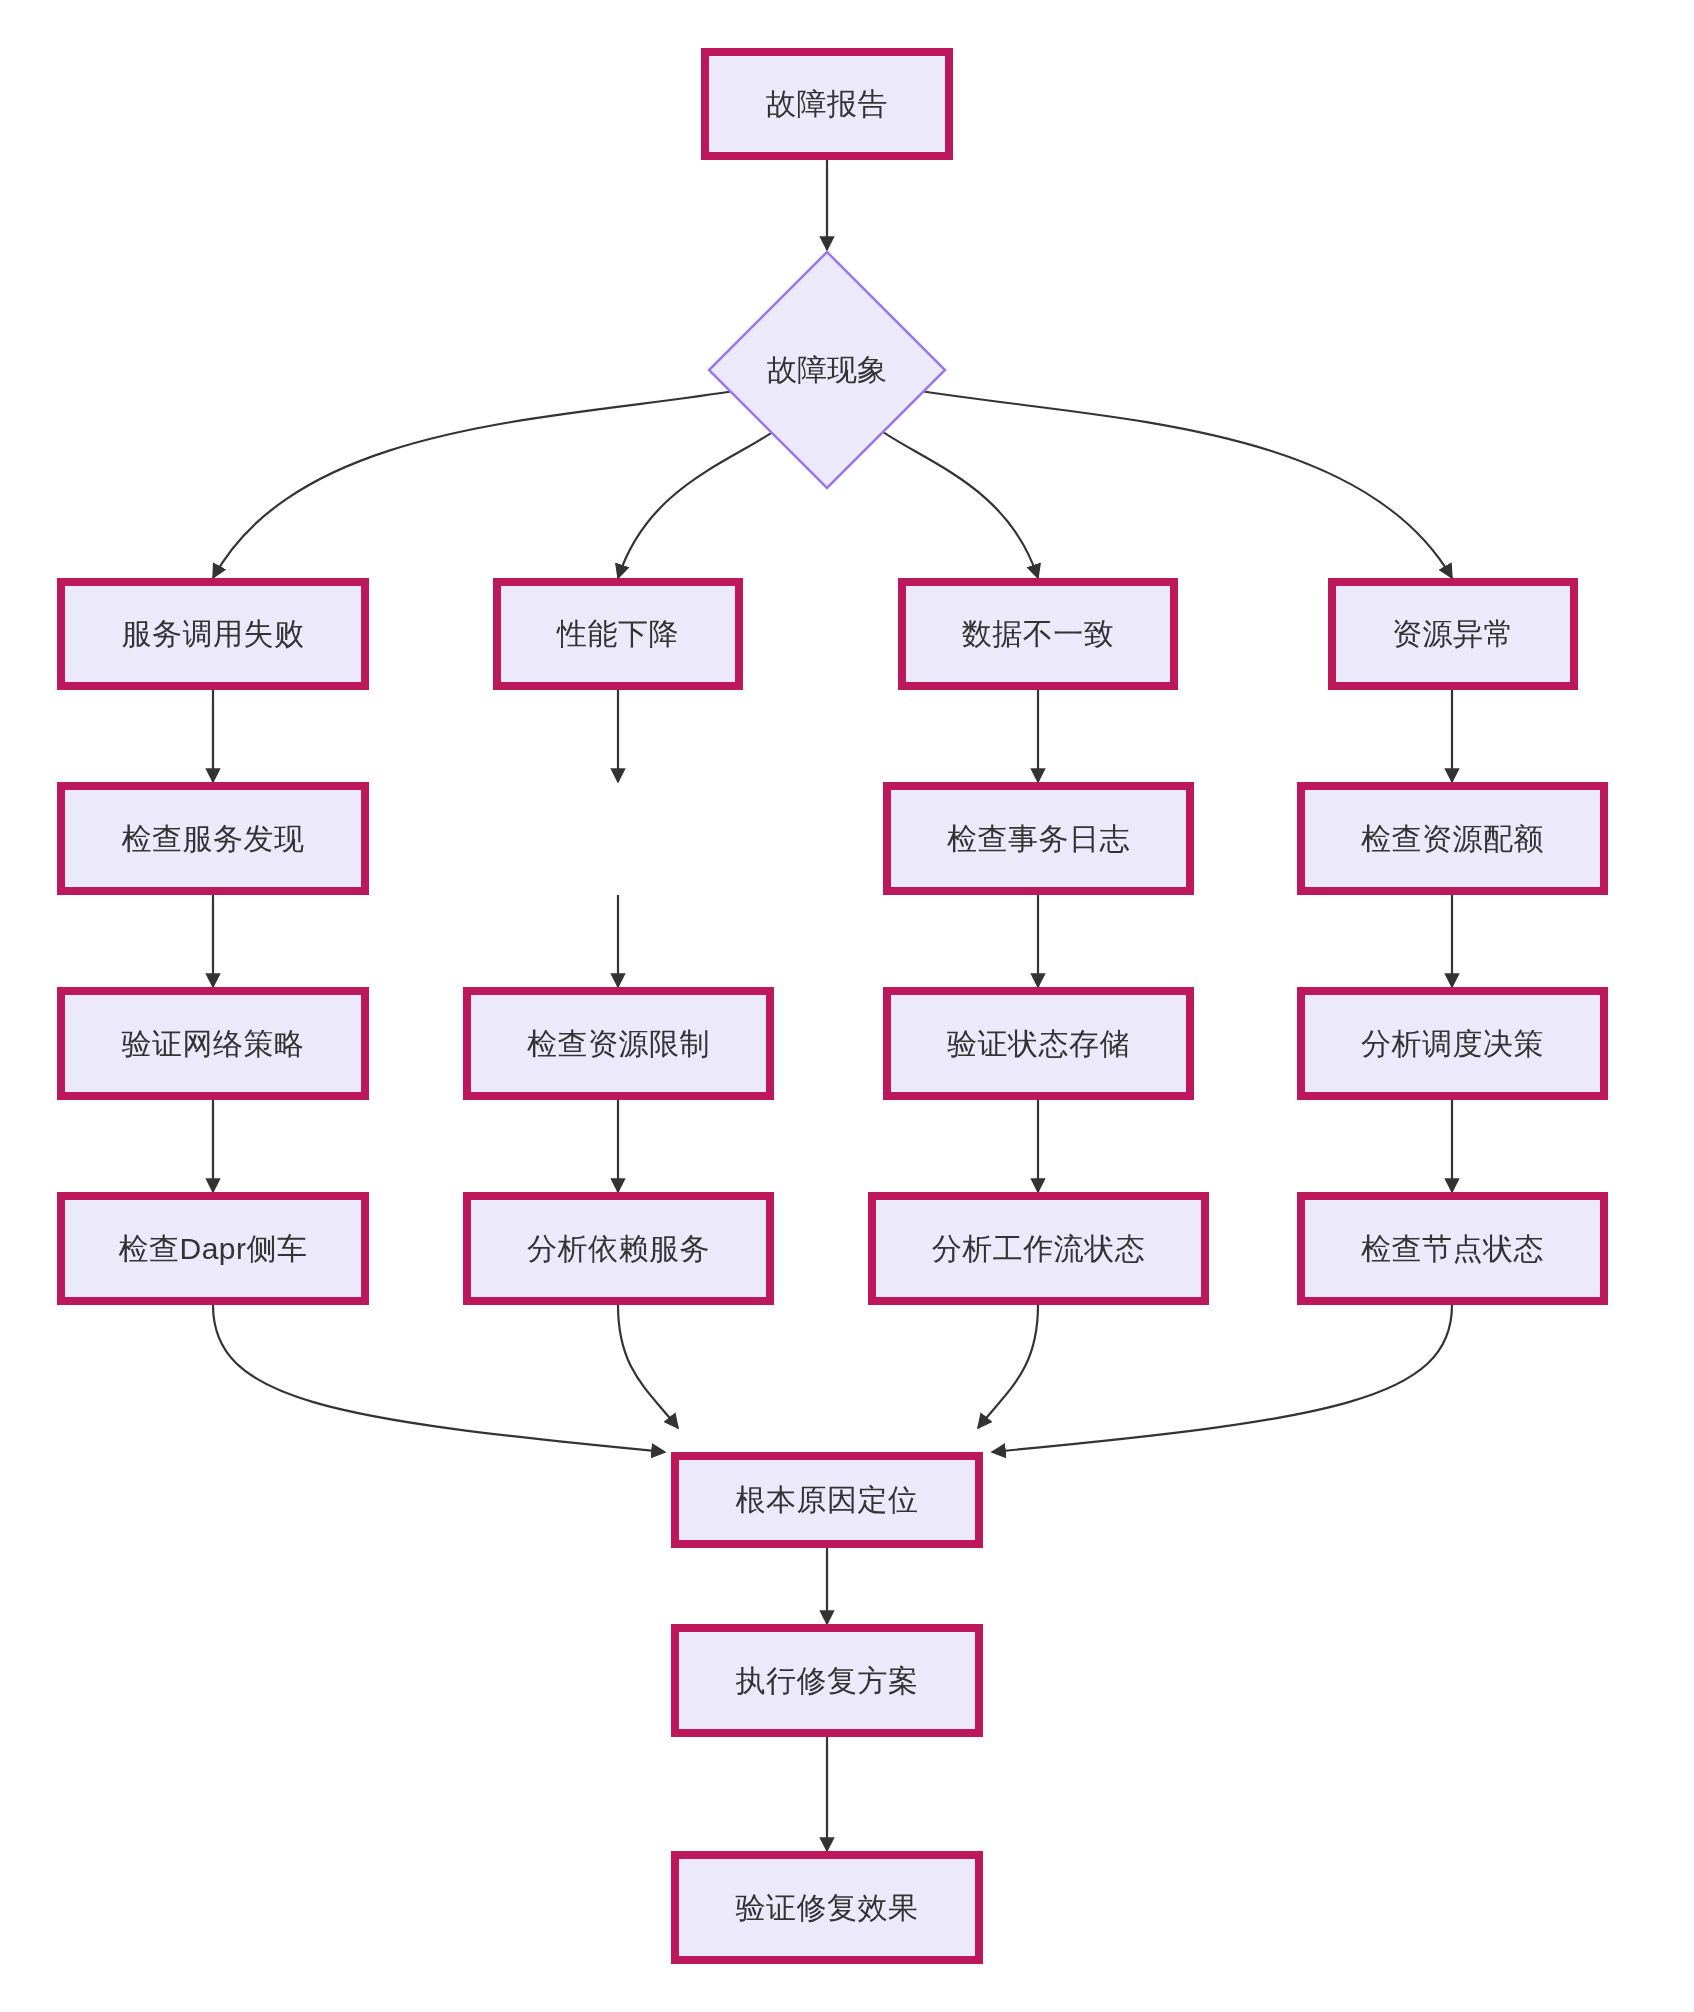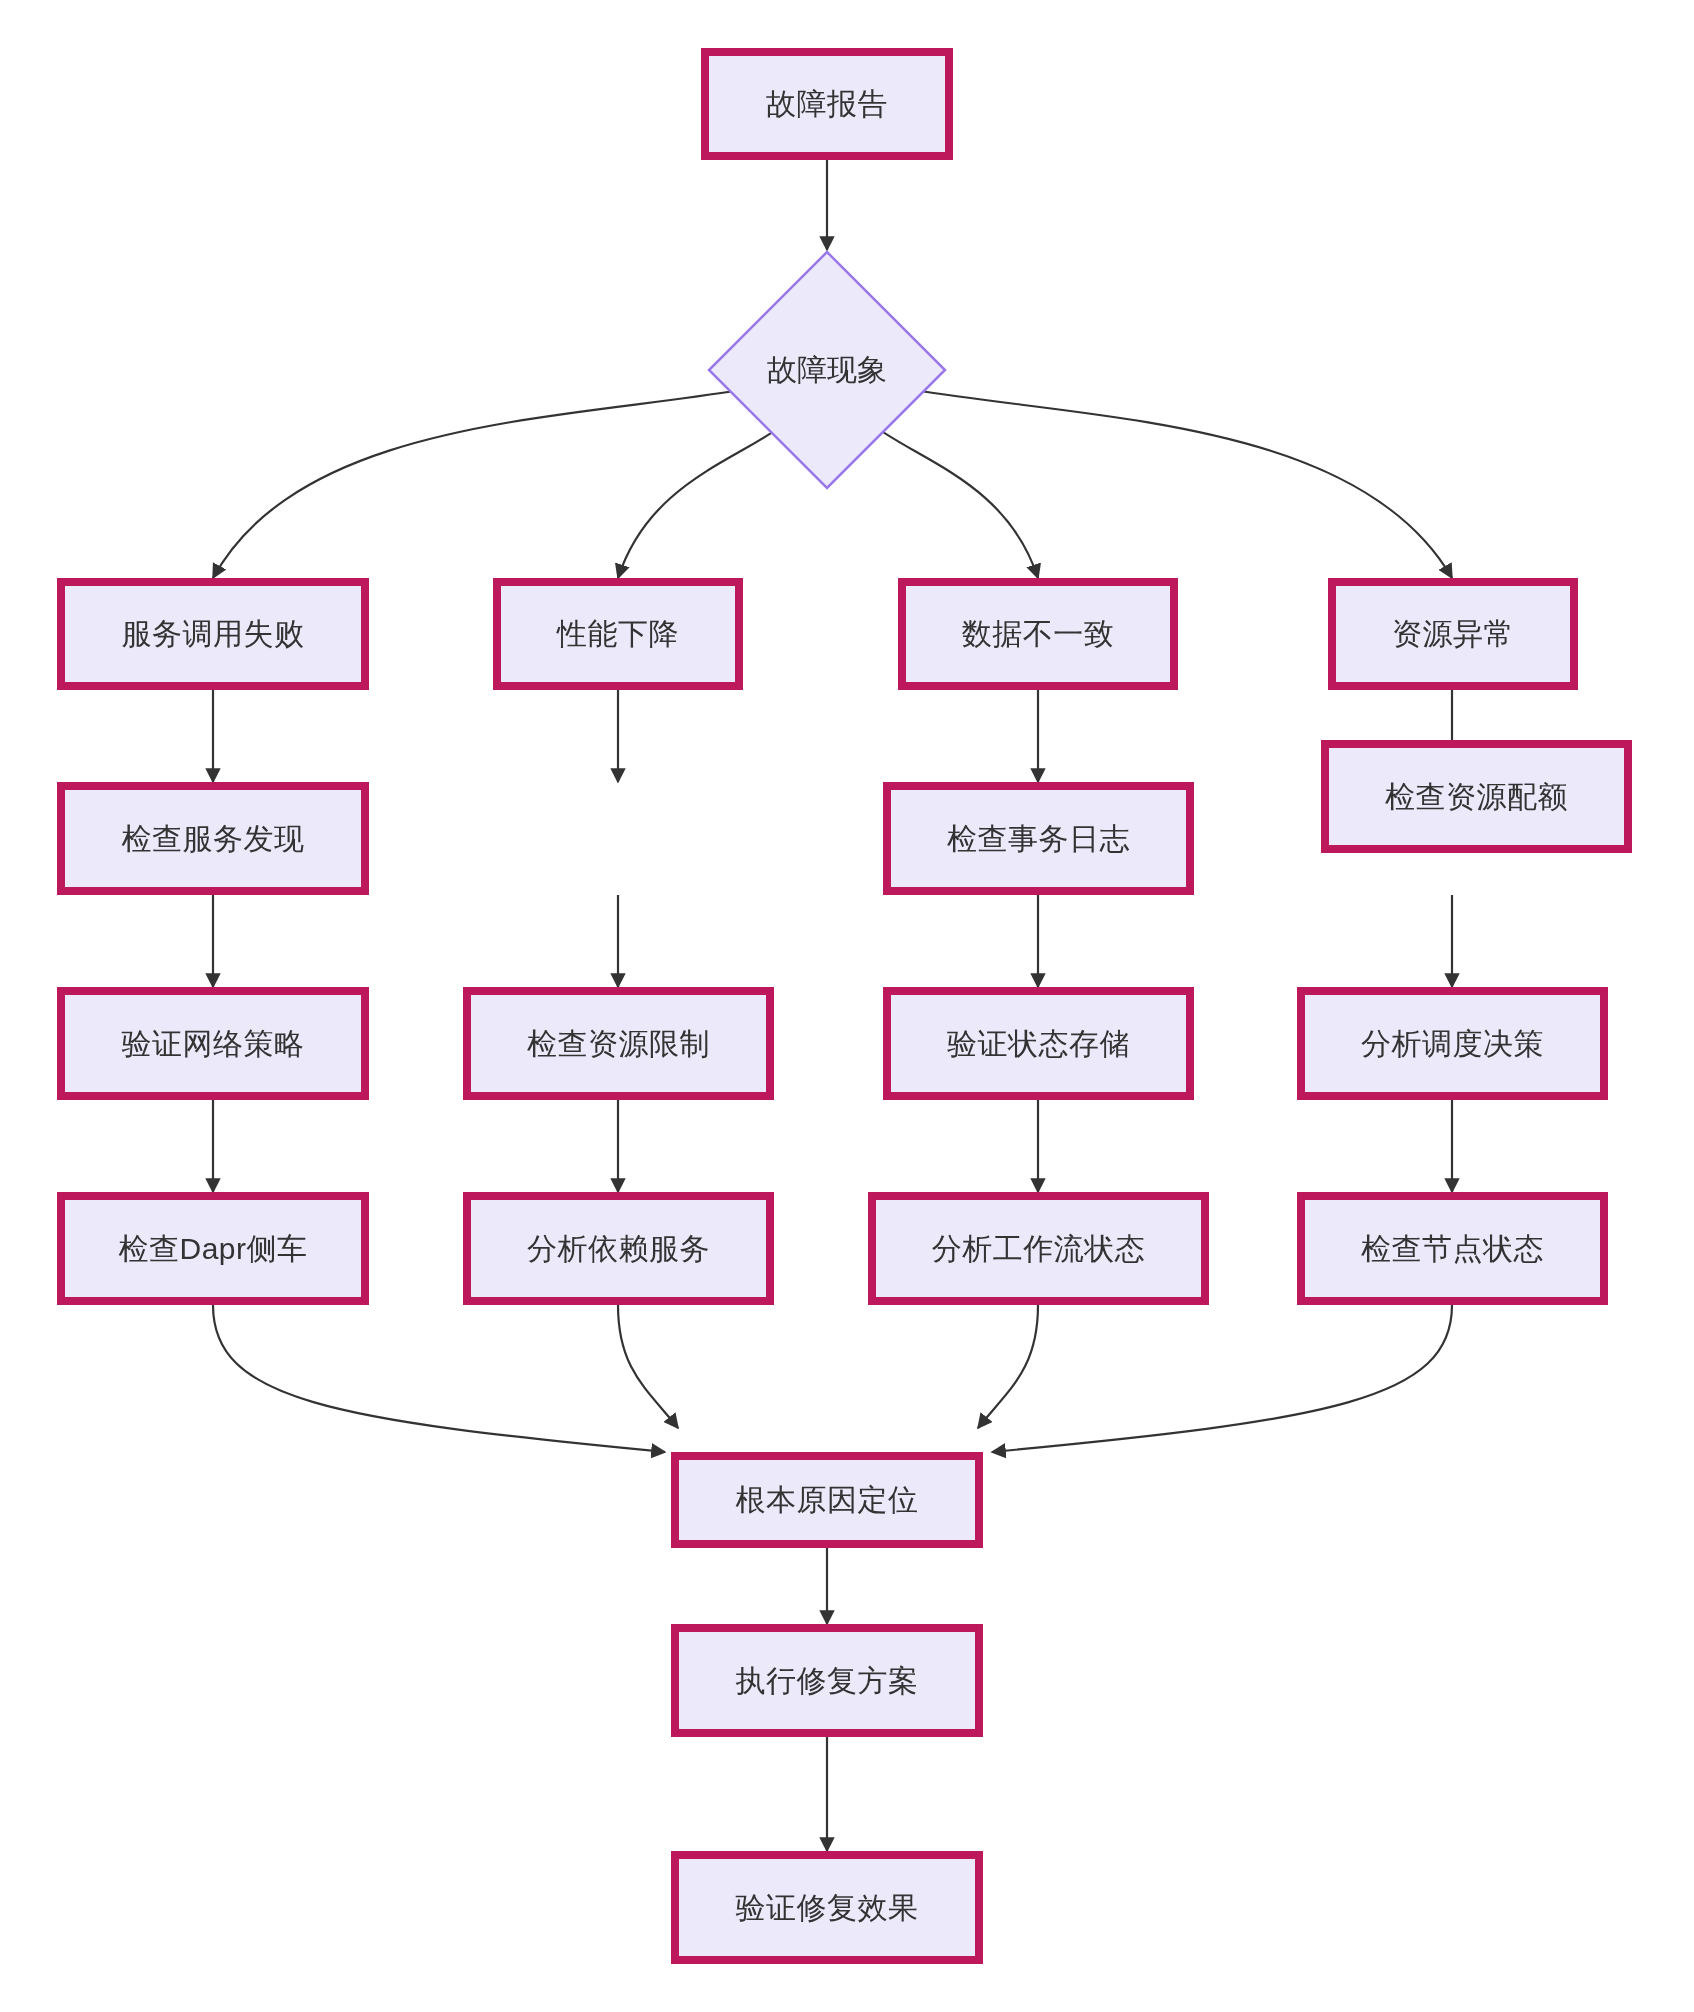--- a/index.html
+++ b/index.html
@@ -143,21 +143,21 @@
   <div class="node" style="left:1328px; top:578px; width:250px; height:112px;">
     <span class="node-label">资源异常</span>
   </div>
 
   <div class="node" style="left:57px; top:782px; width:312px; height:113px;">
     <span class="node-label">检查服务发现</span>
   </div>
   <div class="node" style="left:883px; top:782px; width:311px; height:113px;">
     <span class="node-label">检查事务日志</span>
   </div>
-  <div class="node" style="left:1297px; top:740px; width:311px; height:113px;margin-left:24px;">
+  <div class="node" style="left:1297px; top:782px; width:311px; height:113px;">
     <span class="node-label">检查资源配额</span>
   </div>
 
   <div class="node" style="left:57px; top:987px; width:312px; height:113px;">
     <span class="node-label">验证网络策略</span>
   </div>
   <div class="node" style="left:463px; top:987px; width:311px; height:113px;">
     <span class="node-label">检查资源限制</span>
   </div>
   <div class="node" style="left:883px; top:987px; width:311px; height:113px;">

